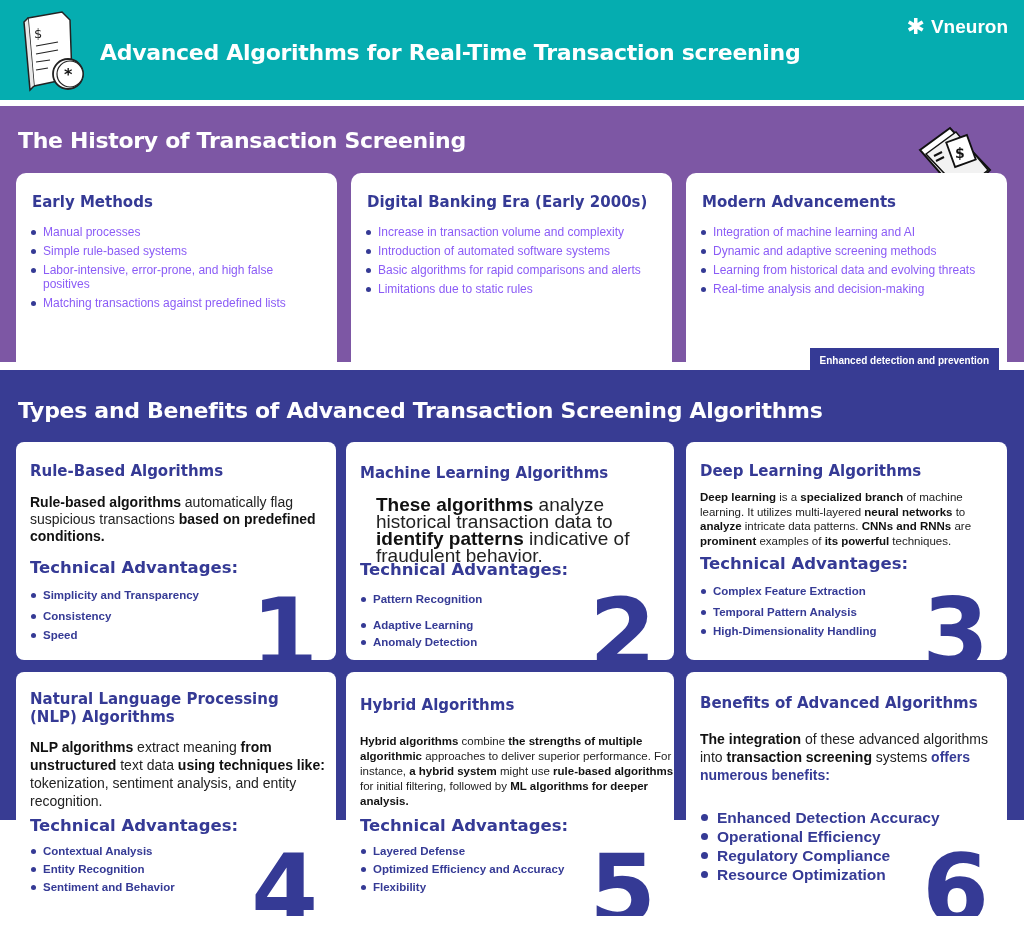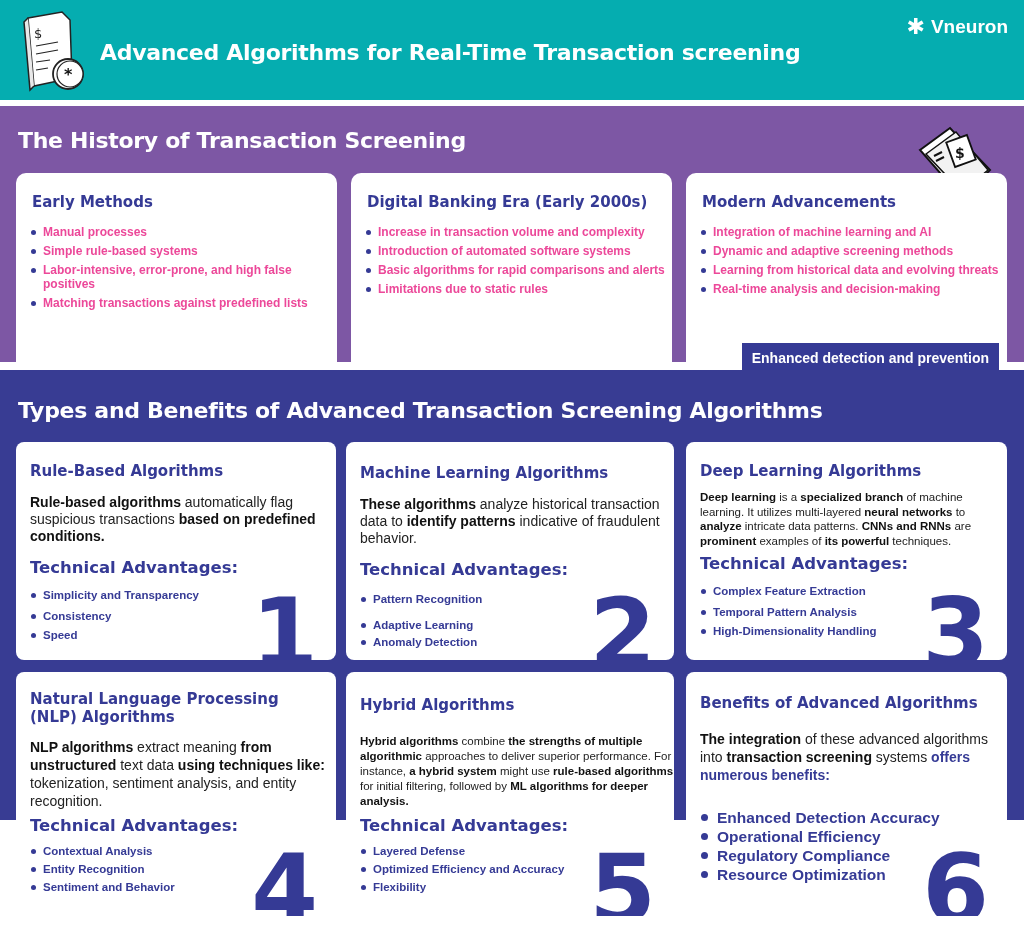--- a/index.html
+++ b/index.html
@@ -38,30 +38,30 @@
   .hcard {
     position: absolute; top: 67px; height: 212px; background: #ffffff;
     border-radius: 10px;
   }
   .hcard h3 {
     position: absolute; left: 16px; top: 20px; color: #353a95;
     font-family: "DejaVu Sans", sans-serif; font-weight: bold; font-size: 15px;
   }
   .hcard ul { position: absolute; left: 14px; top: 52px; list-style: none; }
   .hcard li {
-    position: relative; padding-left: 13px; color: #ec4899; font-weight: bold;
+    position: relative; padding-left: 13px; color: #8b5cf6; font-weight: normal;
     font-size: 12px; line-height: 14px; margin-bottom: 5px;
   }
   .hcard li::before {
     content: ""; position: absolute; left: 1px; top: 5px; width: 5px; height: 5px;
     border-radius: 50%; background: #353a95;
   }
   .pill {
     position: absolute; right: 8px; bottom: 12px; background: #353a95; color: #ffffff;
-    font-weight: bold; font-size: 14px; padding: 7px 10px; border-radius: 0;
+    font-weight: bold; font-size: 10px; padding: 7px 10px; border-radius: 0;
   }
 
   .types {
     position: absolute; left: 0; top: 370px; width: 1024px; height: 450px;
     background: #383c93;
   }
   .types .section-title { top: 28px; }
 
   .tcard {
     position: absolute; background: #ffffff; border-radius: 8px; overflow: hidden;
@@ -174,21 +174,21 @@
     <ul style="top:146px;">
       <li style="margin-bottom:7px;">Simplicity and Transparency</li>
       <li style="margin-bottom:5px;">Consistency</li>
       <li>Speed</li>
     </ul>
     <div class="bignum">1</div>
   </div>
 
   <div class="tcard" style="left:346px; top:72px; width:328px; height:218px;">
     <h3 style="top:22px;">Machine Learning Algorithms</h3>
-    <div class="desc" style="top:54px; width:300px; font-size:14px; line-height:17px;"><b>These algorithms</b><span> analyze historical transaction data to </span><b>identify patterns</b><span> indicative of fraudulent behavior.</span></div>
+    <div class="desc" style="top:54px; width:300px; font-size:19px; line-height:17px;margin-left:16px;"><b>These algorithms</b><span> analyze historical transaction data to </span><b>identify patterns</b><span> indicative of fraudulent behavior.</span></div>
     <h4 style="top:118px;">Technical Advantages:</h4>
     <ul style="top:150px;">
       <li style="margin-bottom:3px;">Pattern Recognition</li>
       <li style="margin-bottom:3px;margin-top:12px;">Adaptive Learning</li>
       <li>Anomaly Detection</li>
     </ul>
     <div class="bignum">2</div>
   </div>
 
   <div class="tcard" style="left:686px; top:72px; width:321px; height:218px;">

